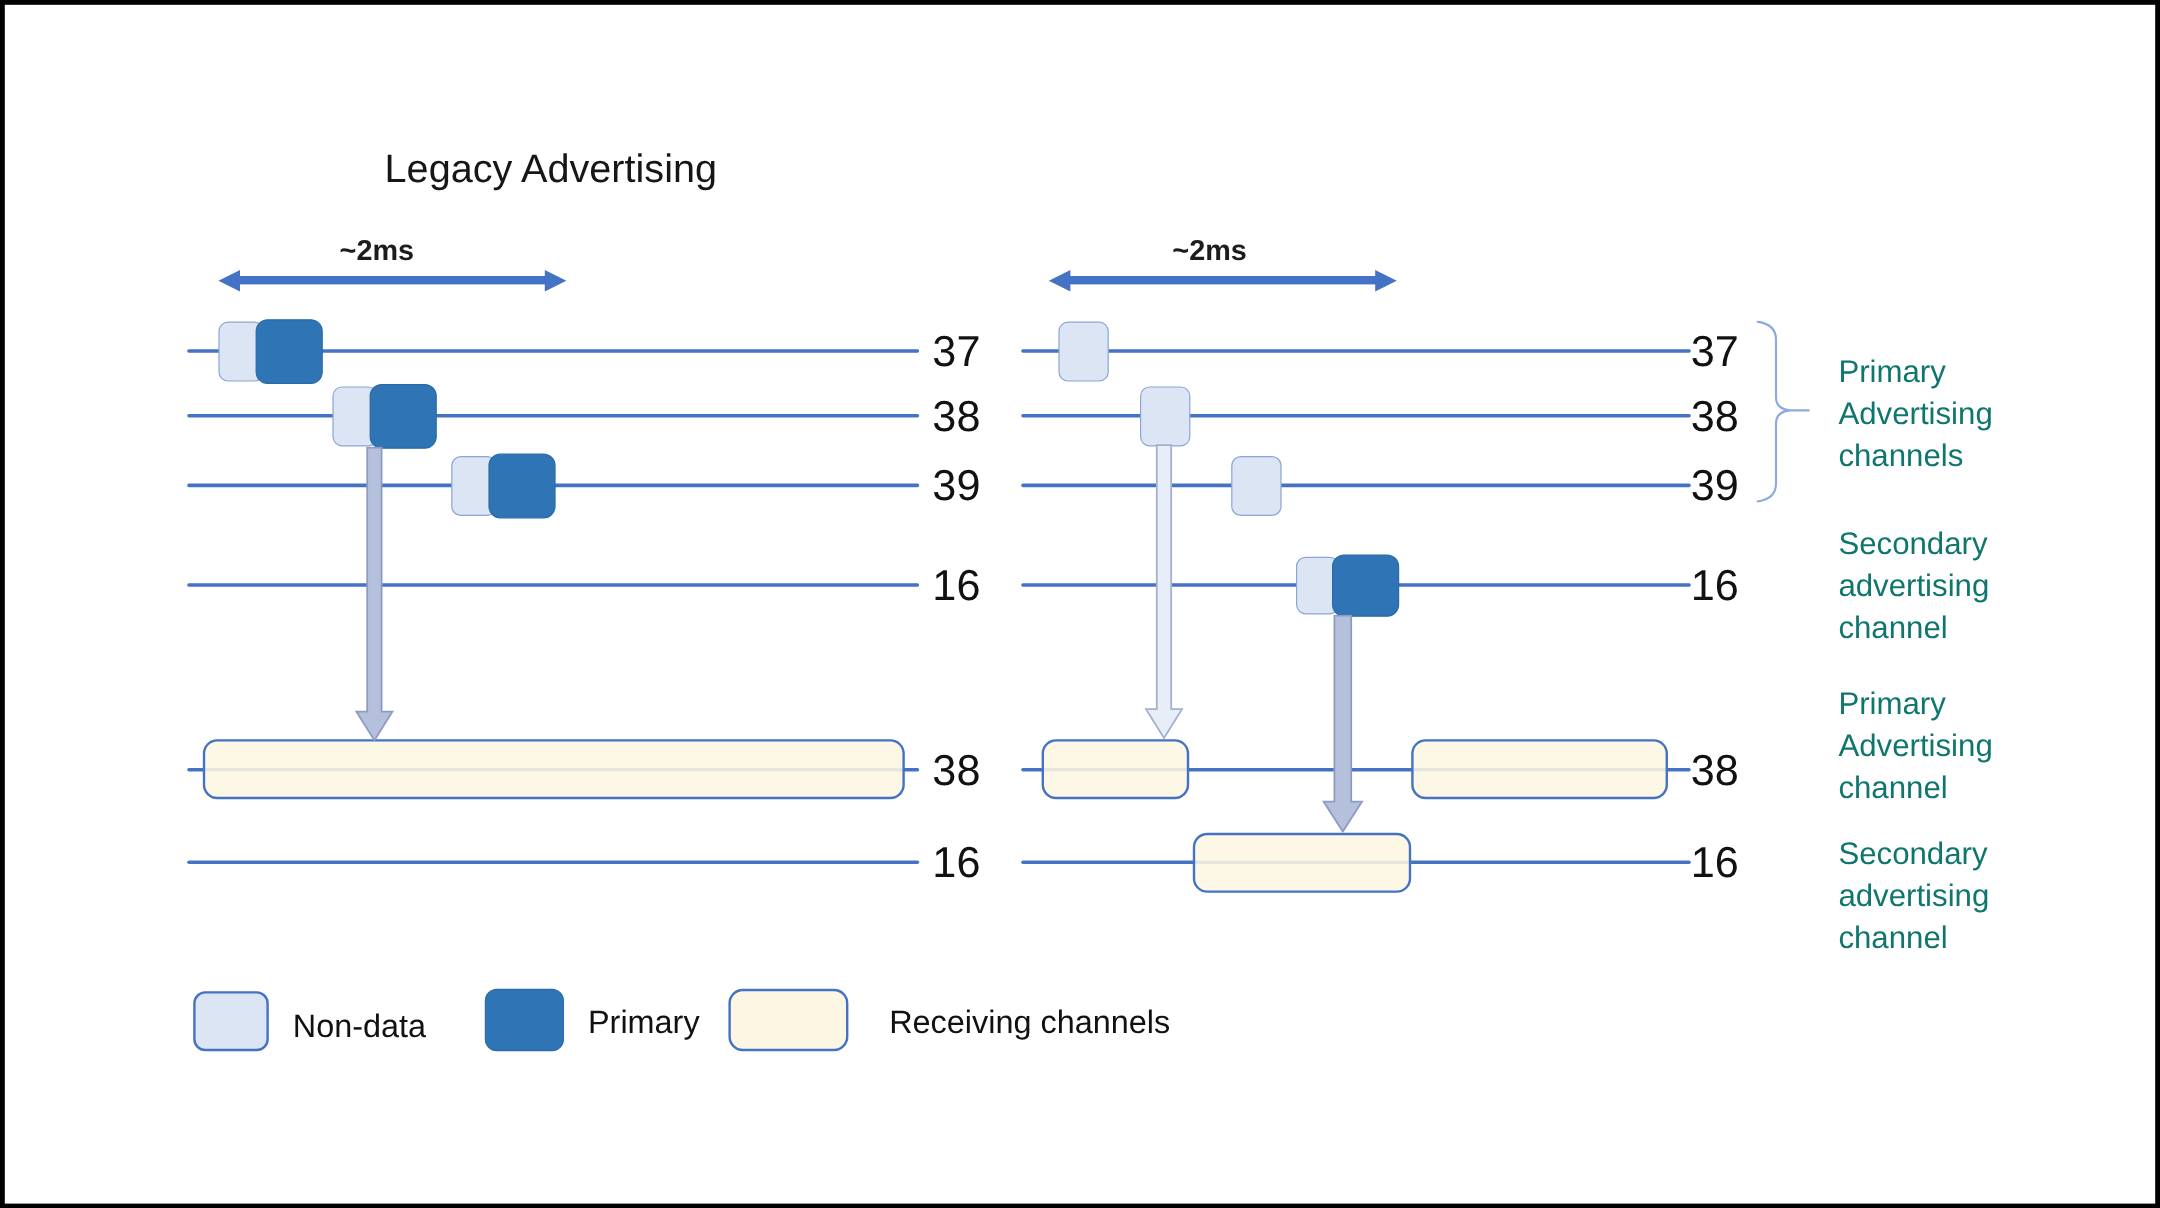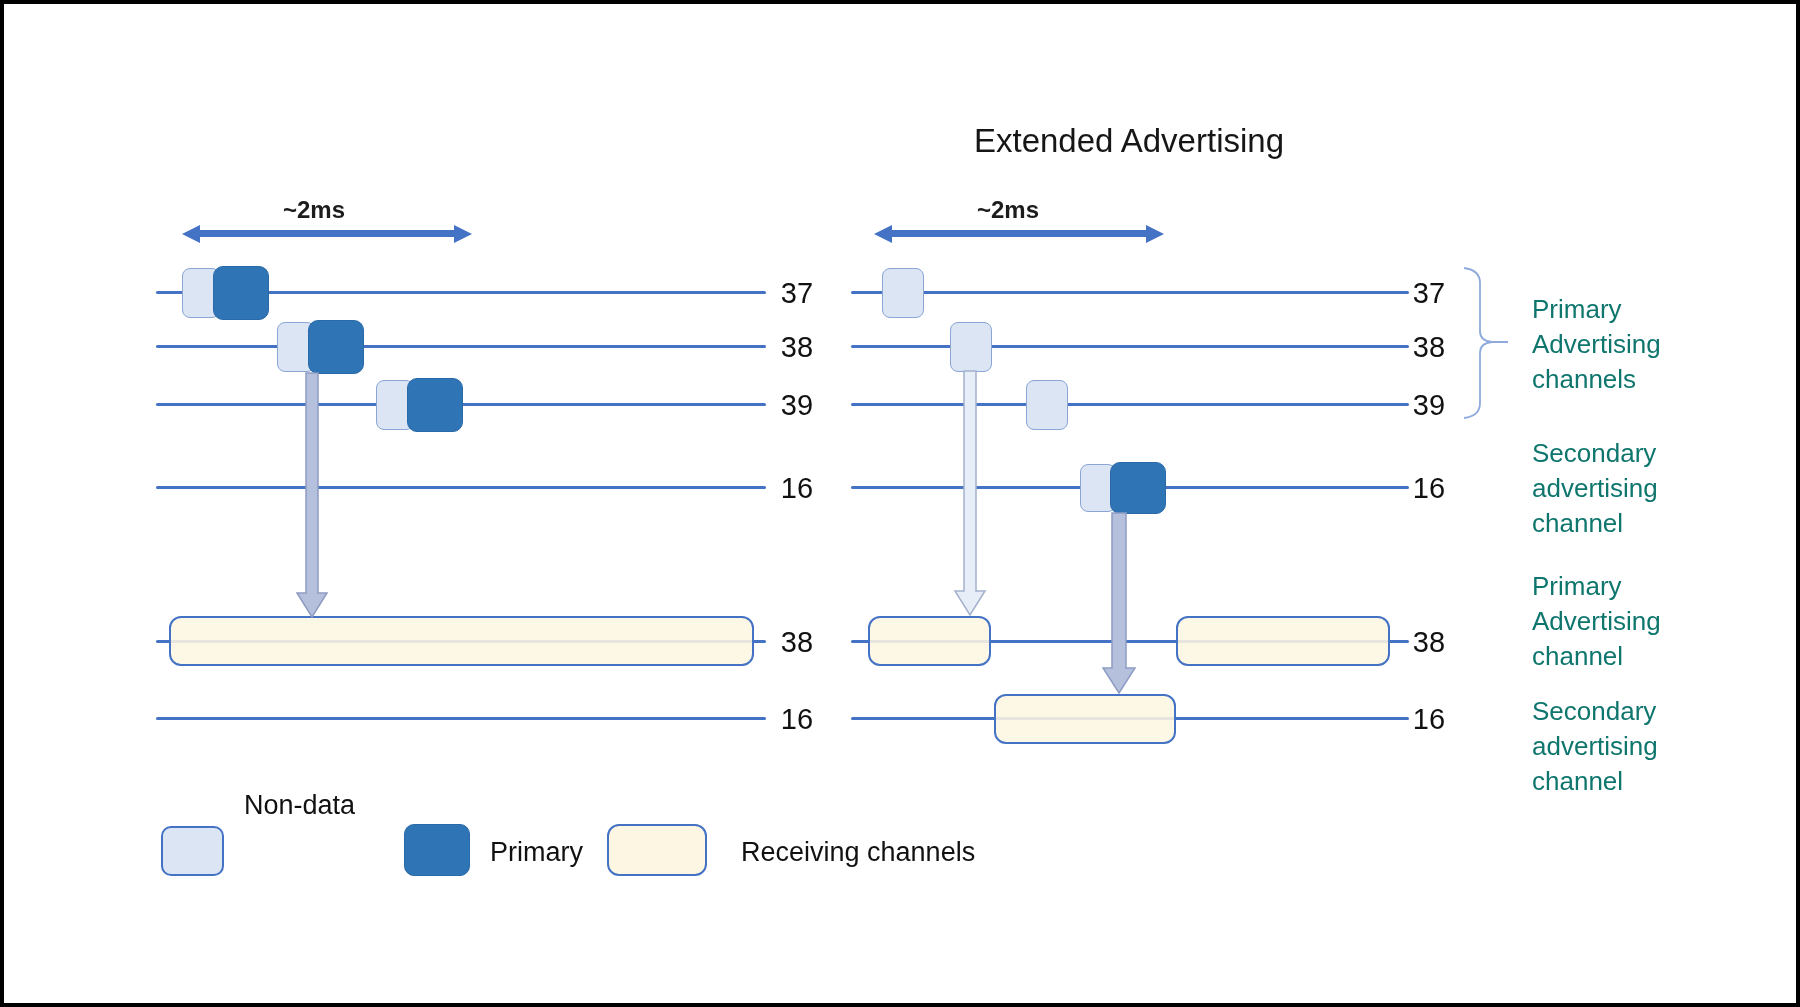--- a/index.html
+++ b/index.html
@@ -22,21 +22,21 @@
     width:110px;text-align:center;
     font-size:24px;color:#1c1c1c;font-weight:bold;
   }
   
   .harrow{height:18px;}
   .harrow .bar{position:absolute;left:14px;right:14px;top:5px;height:7px;background:var(--line,#4472c4);}
   .harrow .hl,.harrow .hr{position:absolute;top:0;width:0;height:0;border-top:9px solid transparent;border-bottom:9px solid transparent;}
   .harrow .hl{left:0;border-right:18px solid var(--line,#4472c4);}
   .harrow .hr{right:0;border-left:18px solid var(--line,#4472c4);}
   .chline{height:3px;background:var(--line,#4472c4);border-radius:2px;}
-  .chnum{width:50px;text-align:center;font-size:29px;line-height:34px;color:#111;}
+  .chnum{width:50px;text-align:center;font-size:36px;line-height:34px;color:#111;}
   .nondata{
     background:var(--non-data-fill,#dbe5f3);
     border:1.5px solid #8aa5d6;border-radius:8px;box-sizing:border-box;
   }
   .payload{
     background:var(--payload,#2f74b5);
     border:1.5px solid #2a6aa8;border-radius:10px;box-sizing:border-box;
   }
   .recv{
     background:rgba(253,246,227,0.88);
@@ -47,21 +47,21 @@
     white-space:pre-line;
   }
   .legend-label{font-size:27px;color:#111;}
   svg{display:block;}
 </style>
 </head>
 <body>
 
 <div id="canvas">
 
-  <div class="abs title" style="left:925px;top:116px;">Extended Advertising</div>
+  <div class="abs title" style="left:255px;top:116px;">Legacy Advertising</div>
 
   <div class="abs interval" style="left:255px;top:192px;">~2ms</div>
   <div class="abs interval" style="left:949px;top:192px;">~2ms</div>
 
   <div class="abs harrow" style="left:178px;top:221px;width:290px;">
     <div class="bar"></div>
     <div class="hl"></div>
     <div class="hr"></div>
   </div>
   <div class="abs harrow" style="left:870px;top:221px;width:290px;">
@@ -140,21 +140,21 @@
 advertising
 channel</div>
   <div class="abs annot" style="left:1528px;top:565px;">Primary
 Advertising
 channel</div>
   <div class="abs annot" style="left:1528px;top:690px;">Secondary
 advertising
 channel</div>
 
   <div class="abs nondata" style="left:157px;top:822px;width:63px;height:50px;border:2px solid var(--line,#4472c4);border-radius:10px;"></div>
-  <div class="abs legend-label" style="left:240px;top:786px;">Non-data</div>
+  <div class="abs legend-label" style="left:240px;top:836px;">Non-data</div>
 
   <div class="abs payload" style="left:400px;top:820px;width:66px;height:52px;"></div>
   <div class="abs legend-label" style="left:486px;top:833px;">Primary</div>
 
   <div class="abs" style="left:603px;top:820px;width:100px;height:52px;background:var(--receiving-fill,#fdf6e3);border:2px solid var(--line,#4472c4);border-radius:12px;box-sizing:border-box;"></div>
   <div class="abs legend-label" style="left:737px;top:833px;">Receiving channels</div>
 
 </div>
 
 </body></html>

